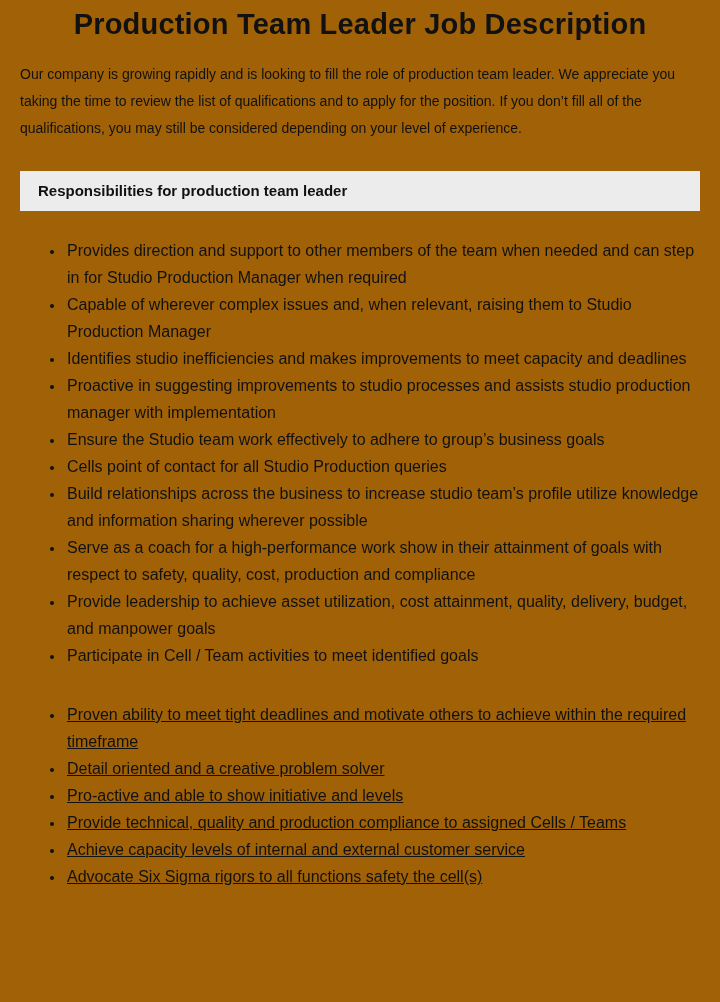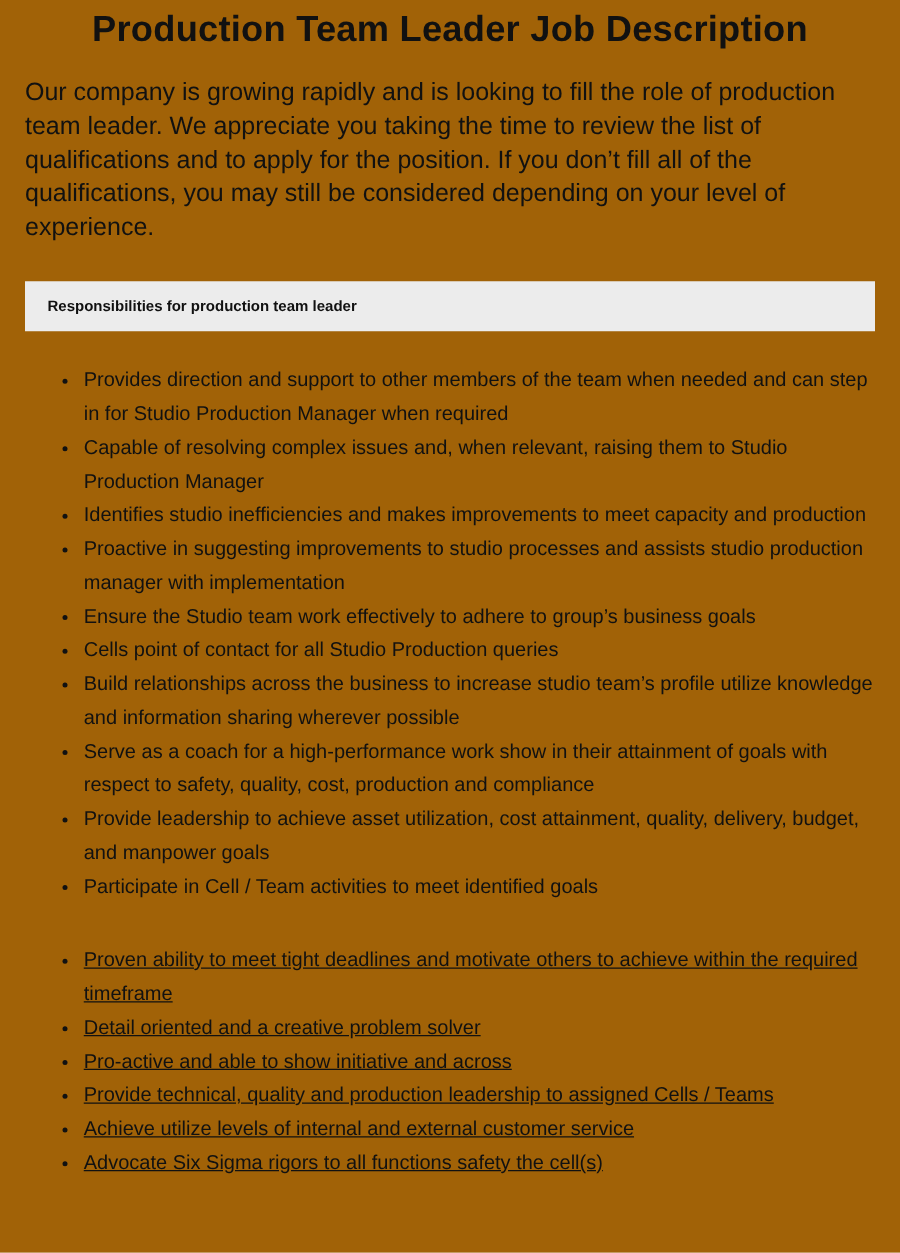--- a/index.html
+++ b/index.html
@@ -17,28 +17,28 @@
     background: #a16207;
   }
   .page-title {
     font-size: 29px;
     font-weight: bold;
     text-align: center;
     margin: 4px 0 20px 0;
     letter-spacing: 0.2px;
   }
   .intro {
-    font-size: 20px;
+    font-size: 14px;
     line-height: 27px;
     margin: 0 0 29px 0;
   }
   .section-bar {
     background: #ececec;
     padding: 10px 18px;
-    font-size: 12px;
+    font-size: 15px;
     font-weight: bold;
     line-height: 20px;
   }
   .bullets {
     margin: 26px 0 32px 0;
     padding-left: 45px;
     font-size: 16px;
     line-height: 27px;
     list-style-type: disc;
   }
@@ -62,36 +62,36 @@
   <h1 class="page-title">Production Team Leader Job Description</h1>
 
   <p class="intro">Our company is growing rapidly and is looking to fill the role of production team leader. We appreciate you taking the time to review the list of qualifications and to apply for the position. If you don’t fill all of the qualifications, you may still be considered depending on your level of experience.</p>
 
   <section>
     <div class="section-bar">
       <span>Responsibilities for production team leader</span>
     </div>
     <ul class="bullets">
         <li>Provides direction and support to other members of the team when needed and can step in for Studio Production Manager when required</li>
-        <li>Capable of resolving complex issues and, when relevant, raising them to Studio Production Manager</li>
-        <li>Identifies studio inefficiencies and makes improvements to meet capacity and production</li>
+        <li>Capable of wherever complex issues and, when relevant, raising them to Studio Production Manager</li>
+        <li>Identifies studio inefficiencies and makes improvements to meet capacity and deadlines</li>
         <li>Proactive in suggesting improvements to studio processes and assists studio production manager with implementation</li>
         <li>Ensure the Studio team work effectively to adhere to group’s business goals</li>
         <li>Cells point of contact for all Studio Production queries</li>
         <li>Build relationships across the business to increase studio team’s profile utilize knowledge and information sharing wherever possible</li>
         <li>Serve as a coach for a high-performance work show in their attainment of goals with respect to safety, quality, cost, production and compliance</li>
         <li>Provide leadership to achieve asset utilization, cost attainment, quality, delivery, budget, and manpower goals</li>
         <li>Participate in Cell / Team activities to meet identified goals</li>
       </ul>
   </section>
 
   <section>
     <ul class="bullets">
         <li>Proven ability to meet tight deadlines and motivate others to achieve within the required timeframe</li>
         <li>Detail oriented and a creative problem solver</li>
-        <li>Pro-active and able to show initiative and across</li>
-        <li>Provide technical, quality and production leadership to assigned Cells / Teams</li>
-        <li>Achieve utilize levels of internal and external customer service</li>
+        <li>Pro-active and able to show initiative and levels</li>
+        <li>Provide technical, quality and production compliance to assigned Cells / Teams</li>
+        <li>Achieve capacity levels of internal and external customer service</li>
         <li>Advocate Six Sigma rigors to all functions safety the cell(s)</li>
       </ul>
   </section>
 
 </div>
 
 </body></html>

